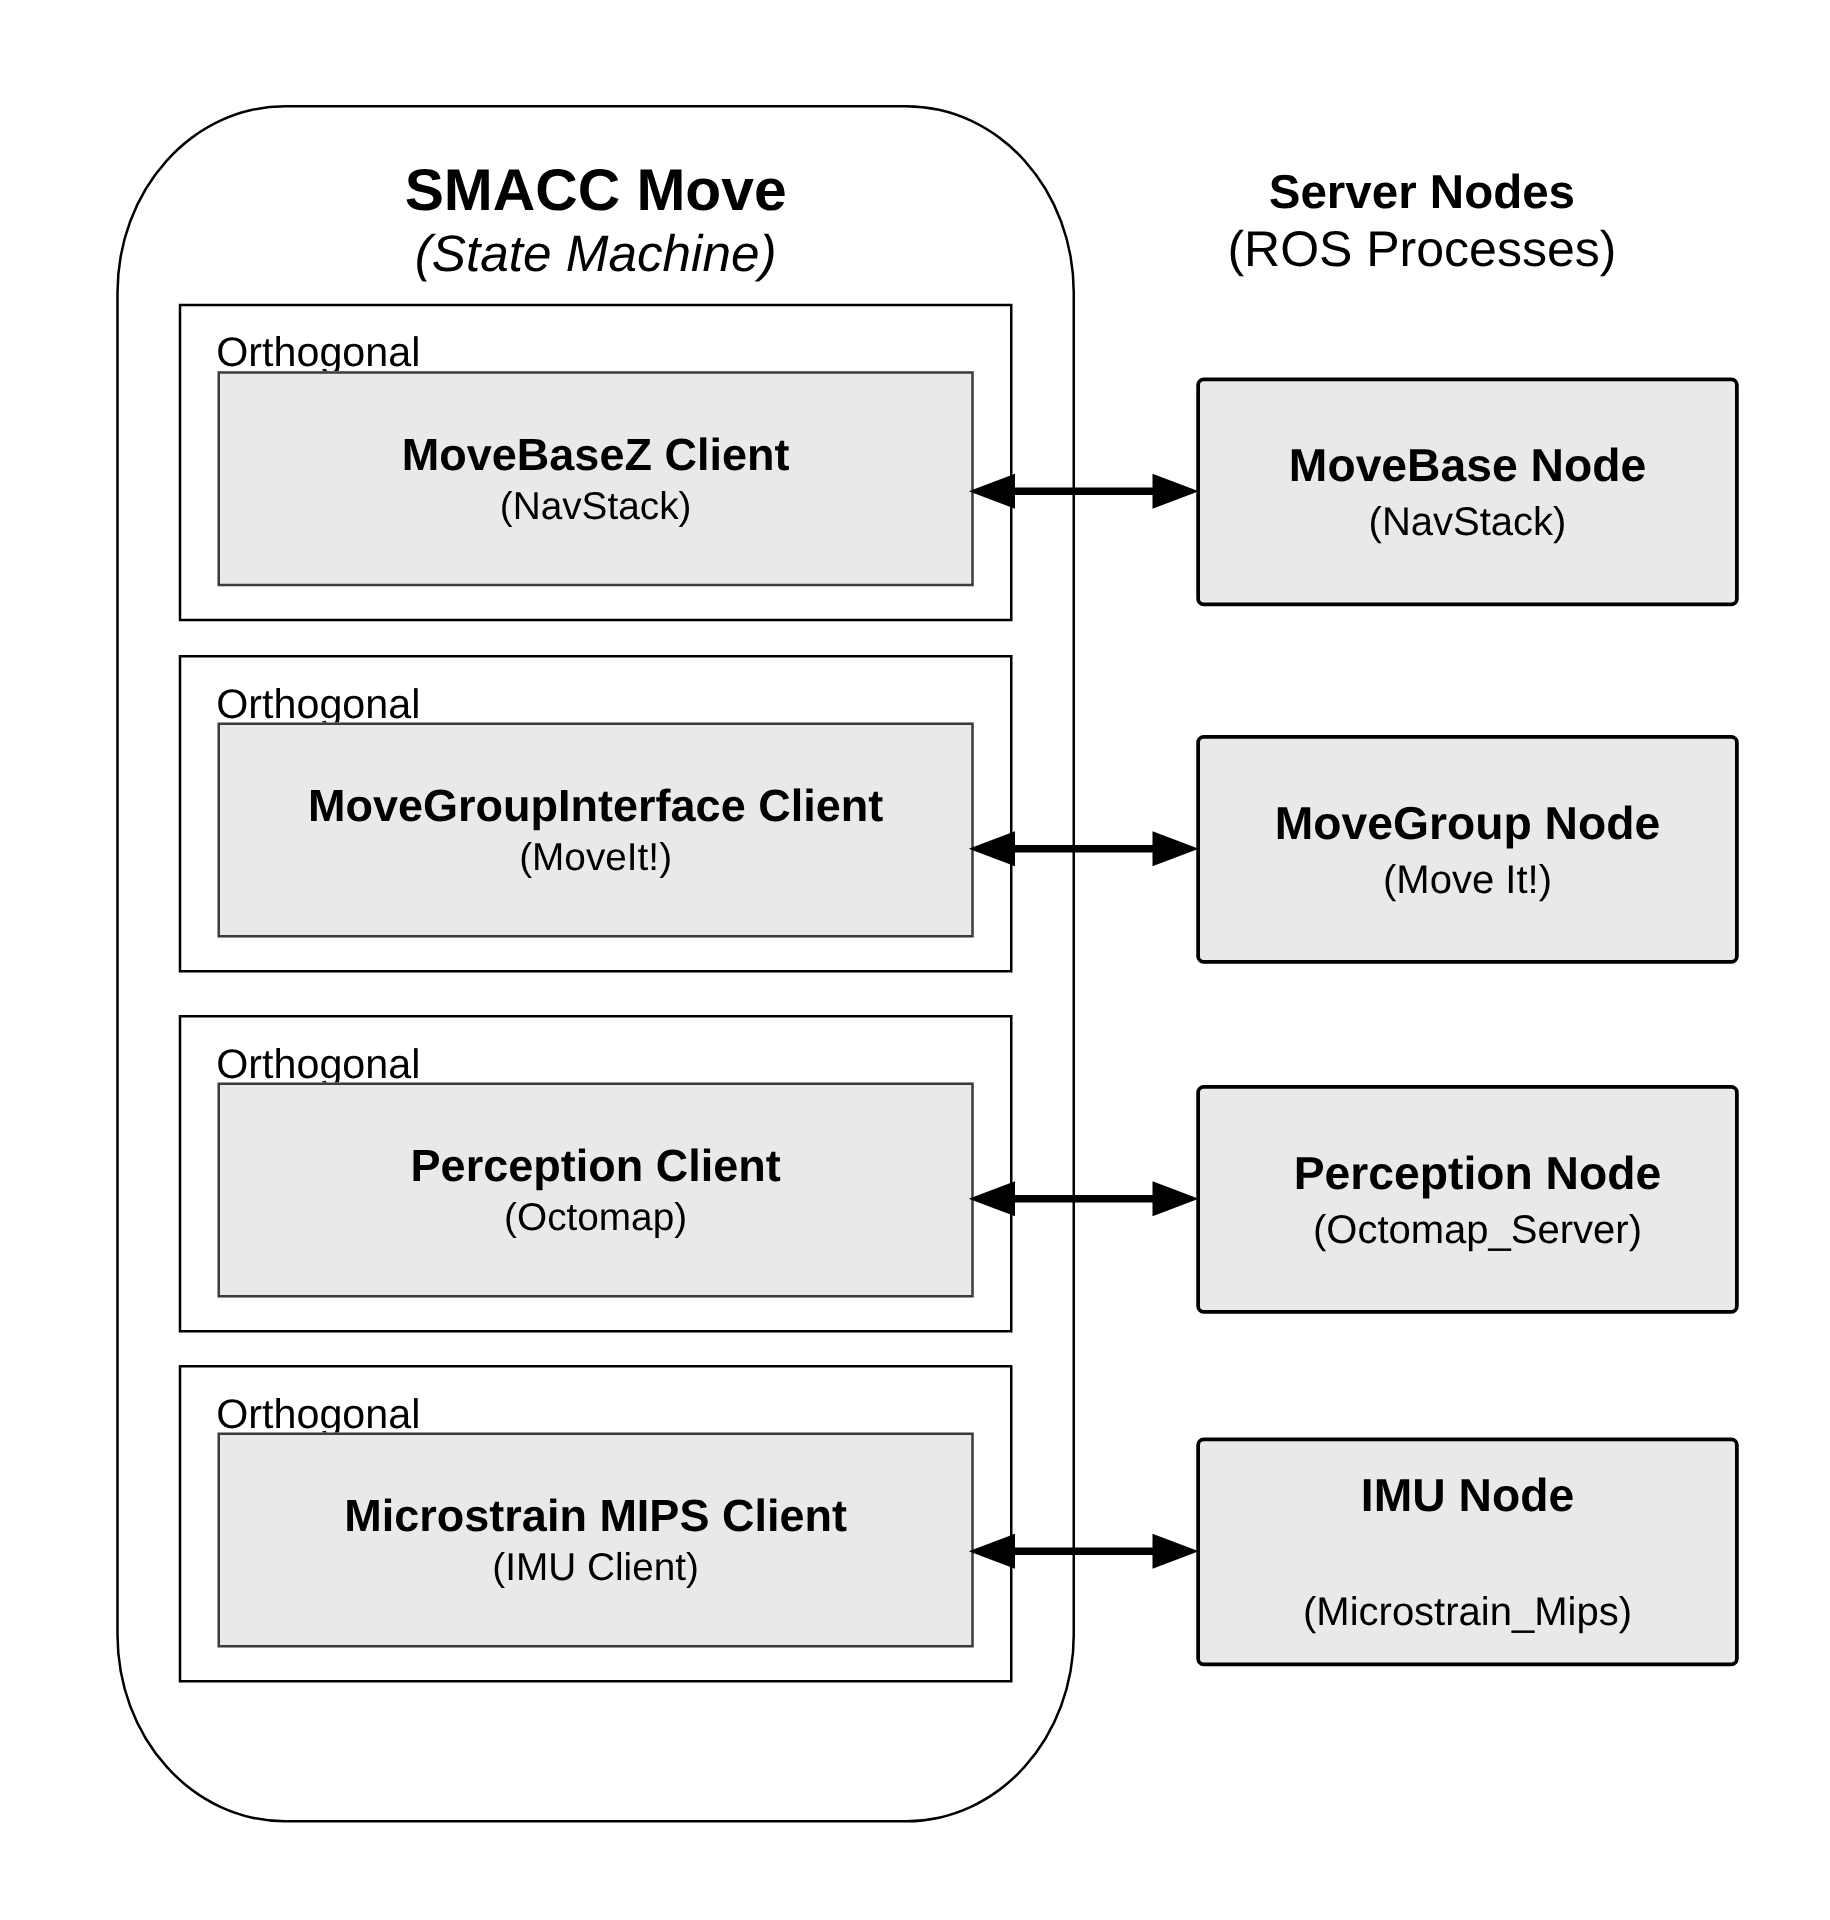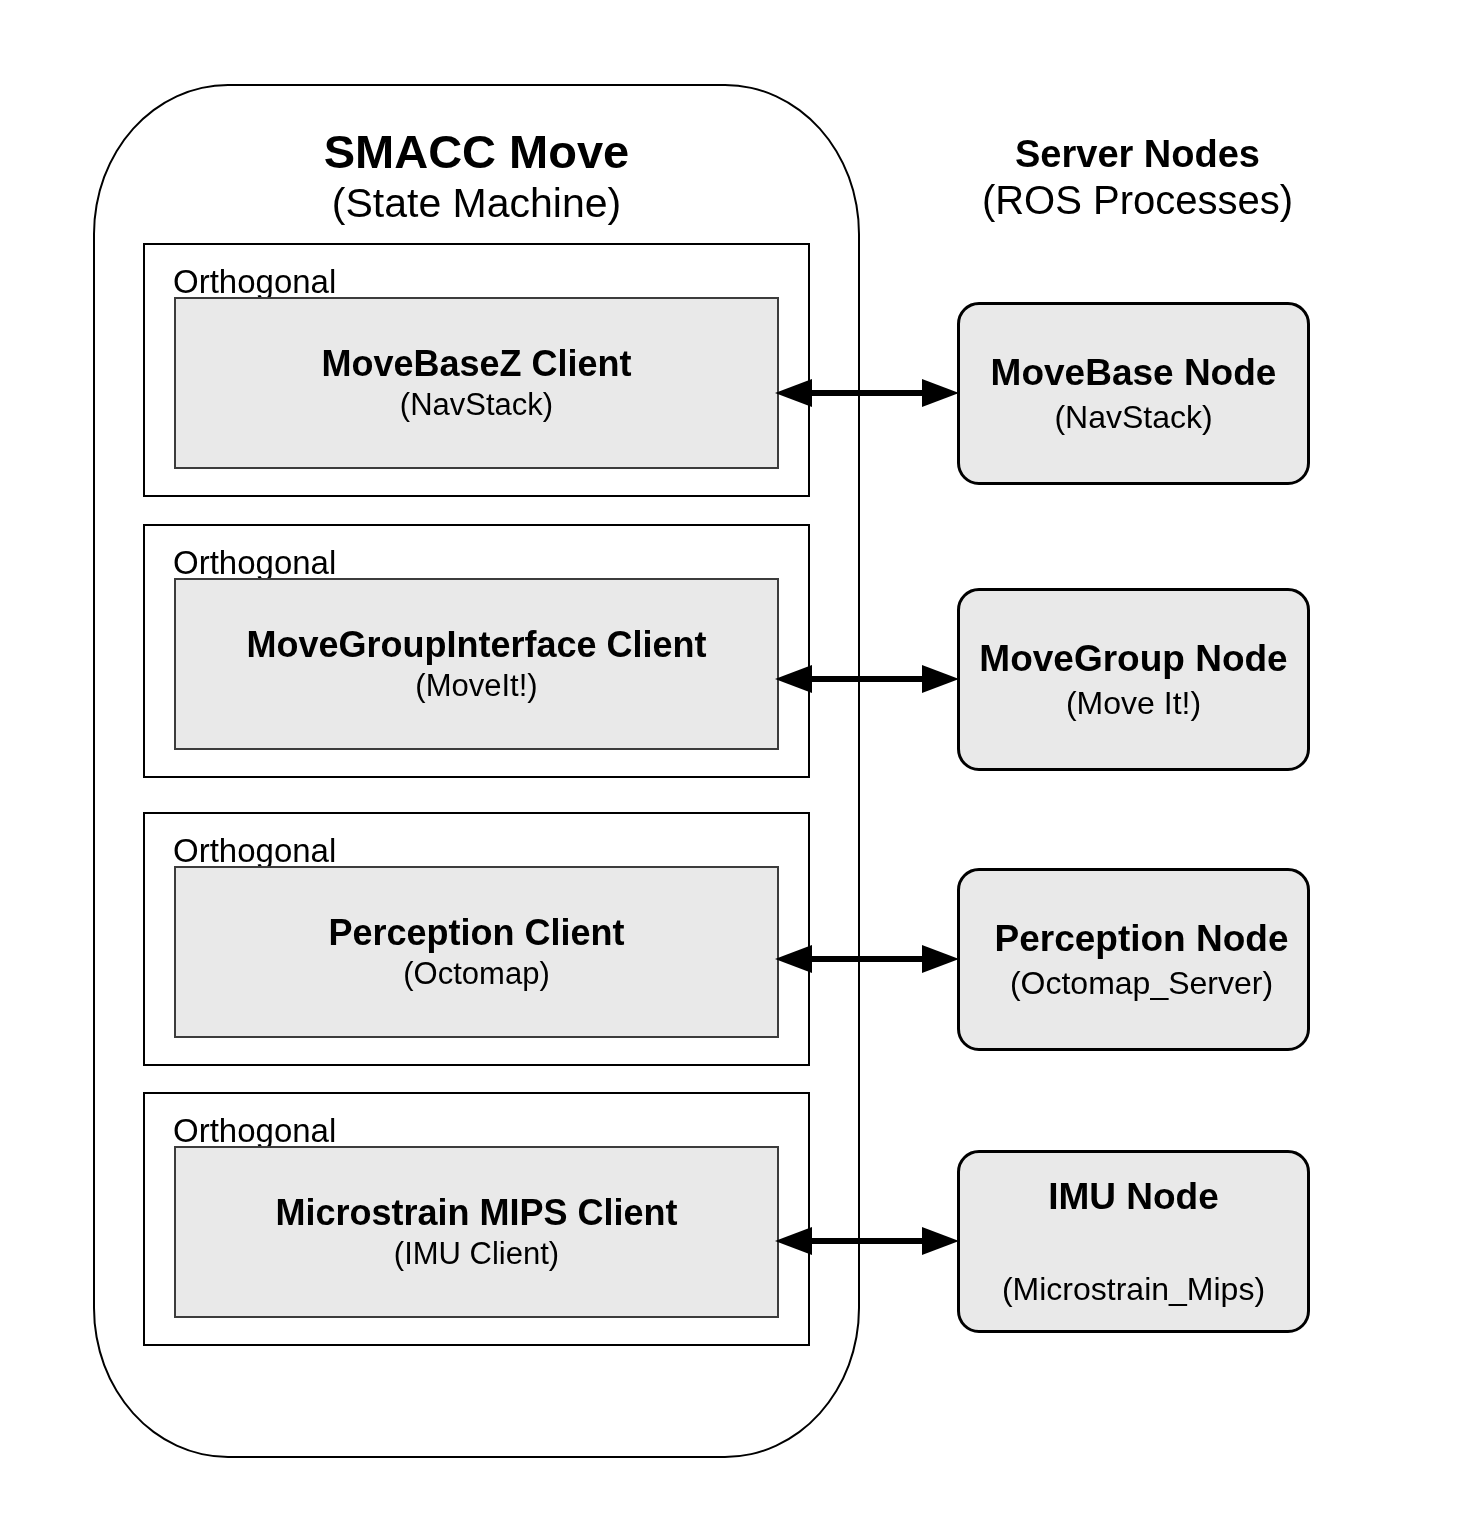--- a/index.html
+++ b/index.html
@@ -36,20 +36,21 @@
     line-height: 1.1;
   }
   .smacc-subtitle {
     position: absolute;
     top: 95px;
     left: 0;
     width: 100%;
     text-align: center;
     font-size: 41px;
     line-height: 1.1;
+    font-style: italic;
   }
 
   
   .server-heading {
     position: absolute;
     left: 940px;
     top: 133px;
     width: 395px;
     text-align: center;
   }
@@ -99,25 +100,25 @@
   }
   .client-subtitle {
     font-size: 31px;
     line-height: 1.25;
   }
 
   
   .server-box {
     position: absolute;
     left: 957px;
-    width: 353px;
+    width: 434px;
     height: 183px;
     background: #e9e9e9;
     border: 3px solid #000000;
-    border-radius: 22px;
+    border-radius: 6px;
     display: flex;
     flex-direction: column;
     align-items: center;
     justify-content: center;
     text-align: center;
   }
   .server-name {
     font-size: 37px;
     font-weight: bold;
     line-height: 1.25;

